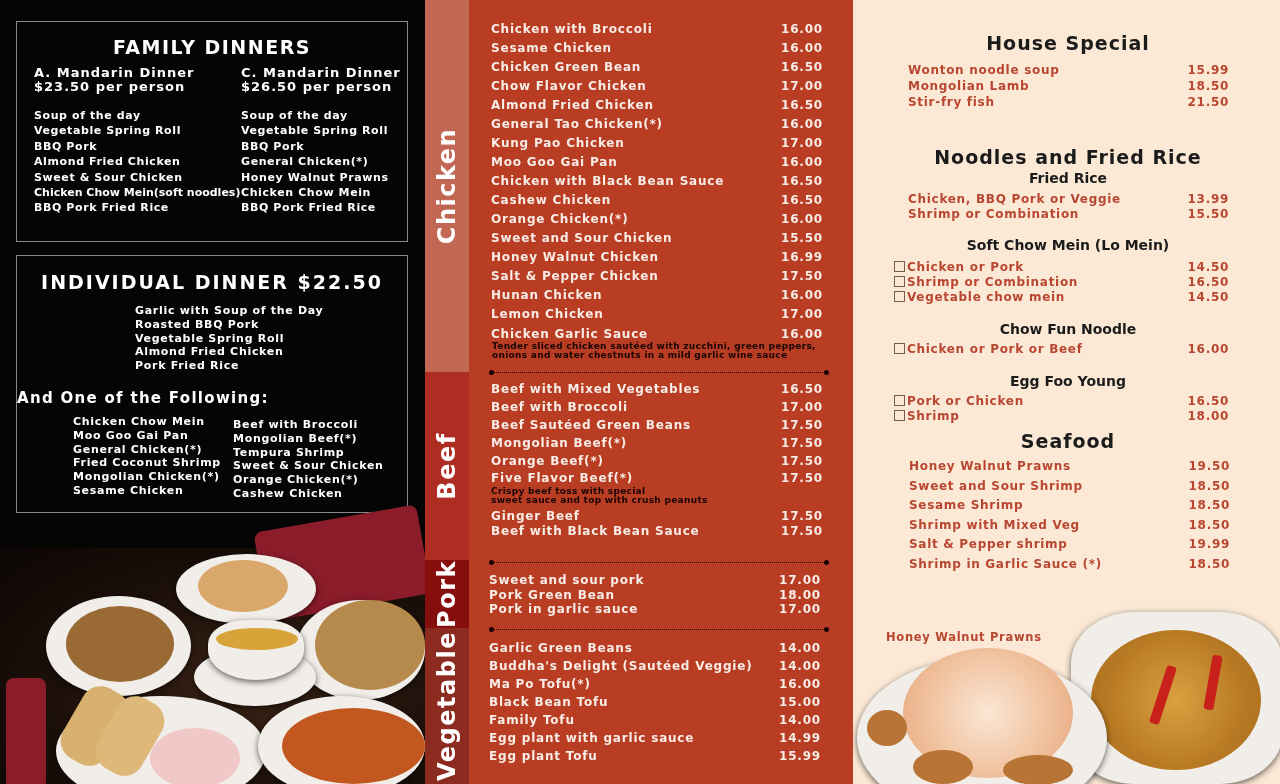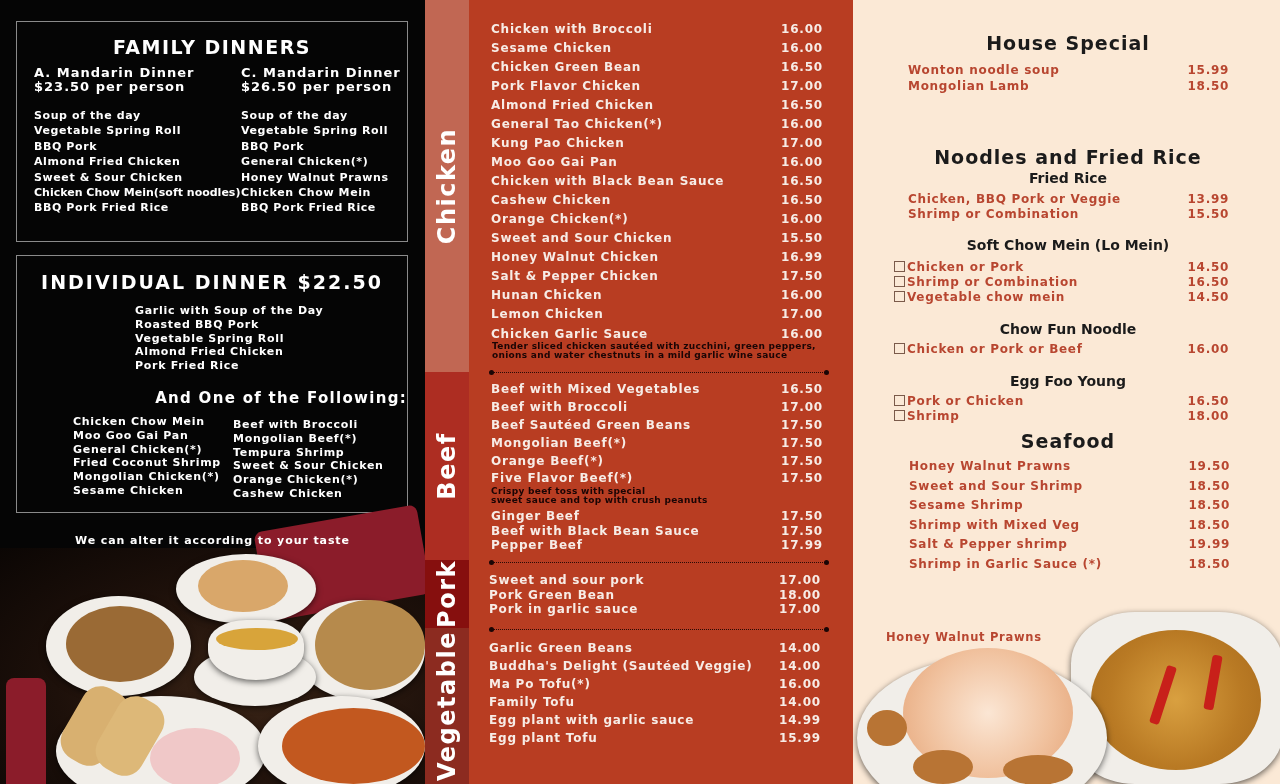--- a/index.html
+++ b/index.html
@@ -13,21 +13,21 @@
 #fam .title{position:absolute;top:14px;left:0;width:100%;text-align:center;font-size:19px;letter-spacing:1.5px}
 #fam .sub{position:absolute;top:34px;left:0;width:100%;text-align:center;font-size:12px;font-weight:bold;letter-spacing:0}
 .dcol{position:absolute;top:44px}
 .dcol .dn{font-size:13px;letter-spacing:1px;line-height:14px}
 .dcol ul{list-style:none;margin-top:14px}
 .dcol li{font-size:11px;letter-spacing:.6px;line-height:15.4px}
 #ind{left:16px;top:255px;width:392px;height:258px}
 #ind .title{position:absolute;top:15px;left:0;width:100%;text-align:center;font-size:19px;letter-spacing:2px}
 #ind .serve{position:absolute;top:48px;left:118px;list-style:none}
 #ind .serve li{font-size:11px;letter-spacing:.7px;line-height:13.8px}
-#ind .and{position:absolute;top:133px;left:0;width:100%;text-align:right;font-size:15px;letter-spacing:1.3px}
+#ind .and{position:absolute;top:133px;left:0;width:100%;text-align:left;font-size:15px;letter-spacing:1.3px}
 .choice{position:absolute;list-style:none}
 .choice li{font-size:11px;letter-spacing:.7px;line-height:13.8px}
 #c1{left:56px;top:159px}
 #c2{left:216px;top:162px}
 .note{position:absolute;left:0;width:425px;text-align:center;color:#fff;font-size:11px;letter-spacing:.9px}
 
 #photoL{position:absolute;left:0;top:548px;width:425px;height:236px;background:radial-gradient(ellipse at 60% 60%,#3a2416 0%,#1d100a 55%,#0b0604 100%)}
 .plate{position:absolute;border-radius:50%;background:#f1eee9;box-shadow:0 2px 6px rgba(0,0,0,.6)}
 .food{position:absolute;border-radius:50%}
 .napkin{position:absolute;background:#8b1c2a;border-radius:8px}
@@ -132,21 +132,20 @@
     <div class="food" style="left:216px;top:80px;width:82px;height:22px;background:#d8a43a"></div>
     <div class="plate" style="left:56px;top:148px;width:210px;height:110px"></div>
     <div class="food" style="left:70px;top:138px;width:50px;height:80px;background:#d8b070;border-radius:20px;transform:rotate(30deg)"></div>
     <div class="food" style="left:105px;top:148px;width:50px;height:80px;background:#ddb878;border-radius:20px;transform:rotate(30deg)"></div>
     <div class="food" style="left:150px;top:180px;width:90px;height:60px;background:#f0c8c8"></div>
     <div class="plate" style="left:258px;top:148px;width:167px;height:100px"></div>
     <div class="food" style="left:282px;top:160px;width:143px;height:76px;background:#c2581f"></div>
     <div class="napkin" style="left:6px;top:130px;width:40px;height:120px"></div>
   </div>
 
-  <div class="note" style="top:534px">We can alter it according to your taste</div>
 </div>
 
 <div id="mid" class="panel">
   <div id="tChicken" class="tab">
       <span>Chicken</span>
     </div>
   <div id="tBeef" class="tab">
       <span>Beef</span>
     </div>
   <div id="tPork" class="tab">
@@ -163,21 +162,21 @@
       </li>
     <li style="height:19px">
         <span>Sesame Chicken</span>
         <span class="p">16.00</span>
       </li>
     <li style="height:19px">
         <span>Chicken Green Bean</span>
         <span class="p">16.50</span>
       </li>
     <li style="height:19px">
-        <span>Pork Flavor Chicken</span>
+        <span>Chow Flavor Chicken</span>
         <span class="p">17.00</span>
       </li>
     <li style="height:19px">
         <span>Almond Fried Chicken</span>
         <span class="p">16.50</span>
       </li>
     <li style="height:19px">
         <span>General Tao Chicken(*)</span>
         <span class="p">16.00</span>
       </li>
@@ -265,24 +264,20 @@
   </div>
   <ul class="list" style="top:509px">
     <li style="height:14.5px">
         <span>Ginger Beef</span>
         <span class="p">17.50</span>
       </li>
     <li style="height:14.5px">
         <span>Beef with Black Bean Sauce</span>
         <span class="p">17.50</span>
       </li>
-    <li style="height:14.5px">
-        <span>Pepper Beef</span>
-        <span class="p">17.99</span>
-      </li>
   </ul>
 
   <div class="dots" style="top:562px"></div>
 
   <ul class="list" style="top:573px;left:64px">
     <li style="height:14.5px">
         <span>Sweet and sour pork</span>
         <span class="p">17.00</span>
       </li>
     <li style="height:14.5px">
@@ -302,20 +297,24 @@
         <span>Garlic Green Beans</span>
         <span class="p">14.00</span>
       </li>
     <li style="height:18px">
         <span>Buddha's Delight (Sautéed Veggie)</span>
         <span class="p">14.00</span>
       </li>
     <li style="height:18px">
         <span>Ma Po Tofu(*)</span>
         <span class="p">16.00</span>
+      </li>
+    <li style="height:18px">
+        <span>Black Bean Tofu</span>
+        <span class="p">15.00</span>
       </li>
     <li style="height:18px">
         <span>Family Tofu</span>
         <span class="p">14.00</span>
       </li>
     <li style="height:18px">
         <span>Egg plant with garlic sauce</span>
         <span class="p">14.99</span>
       </li>
     <li style="height:18px">
@@ -328,20 +327,24 @@
 <div id="right" class="panel">
   <div class="h" style="top:32px;font-size:19px;letter-spacing:1px">House Special</div>
   <ul class="rl" style="top:63px">
     <li style="height:16px">
         <span>Wonton noodle soup</span>
         <span class="p">15.99</span>
       </li>
     <li style="height:16px">
         <span>Mongolian Lamb</span>
         <span class="p">18.50</span>
+      </li>
+    <li style="height:16px">
+        <span>Stir-fry fish</span>
+        <span class="p">21.50</span>
       </li>
   </ul>
 
   <div class="h" style="top:146px;font-size:19px;letter-spacing:1px">Noodles and Fried Rice</div>
   <div class="h" style="top:170px;font-size:14px">Fried Rice</div>
   <ul class="rl" style="top:192px">
     <li style="height:15px">
         <span>Chicken, BBQ Pork or Veggie</span>
         <span class="p">13.99</span>
       </li>

